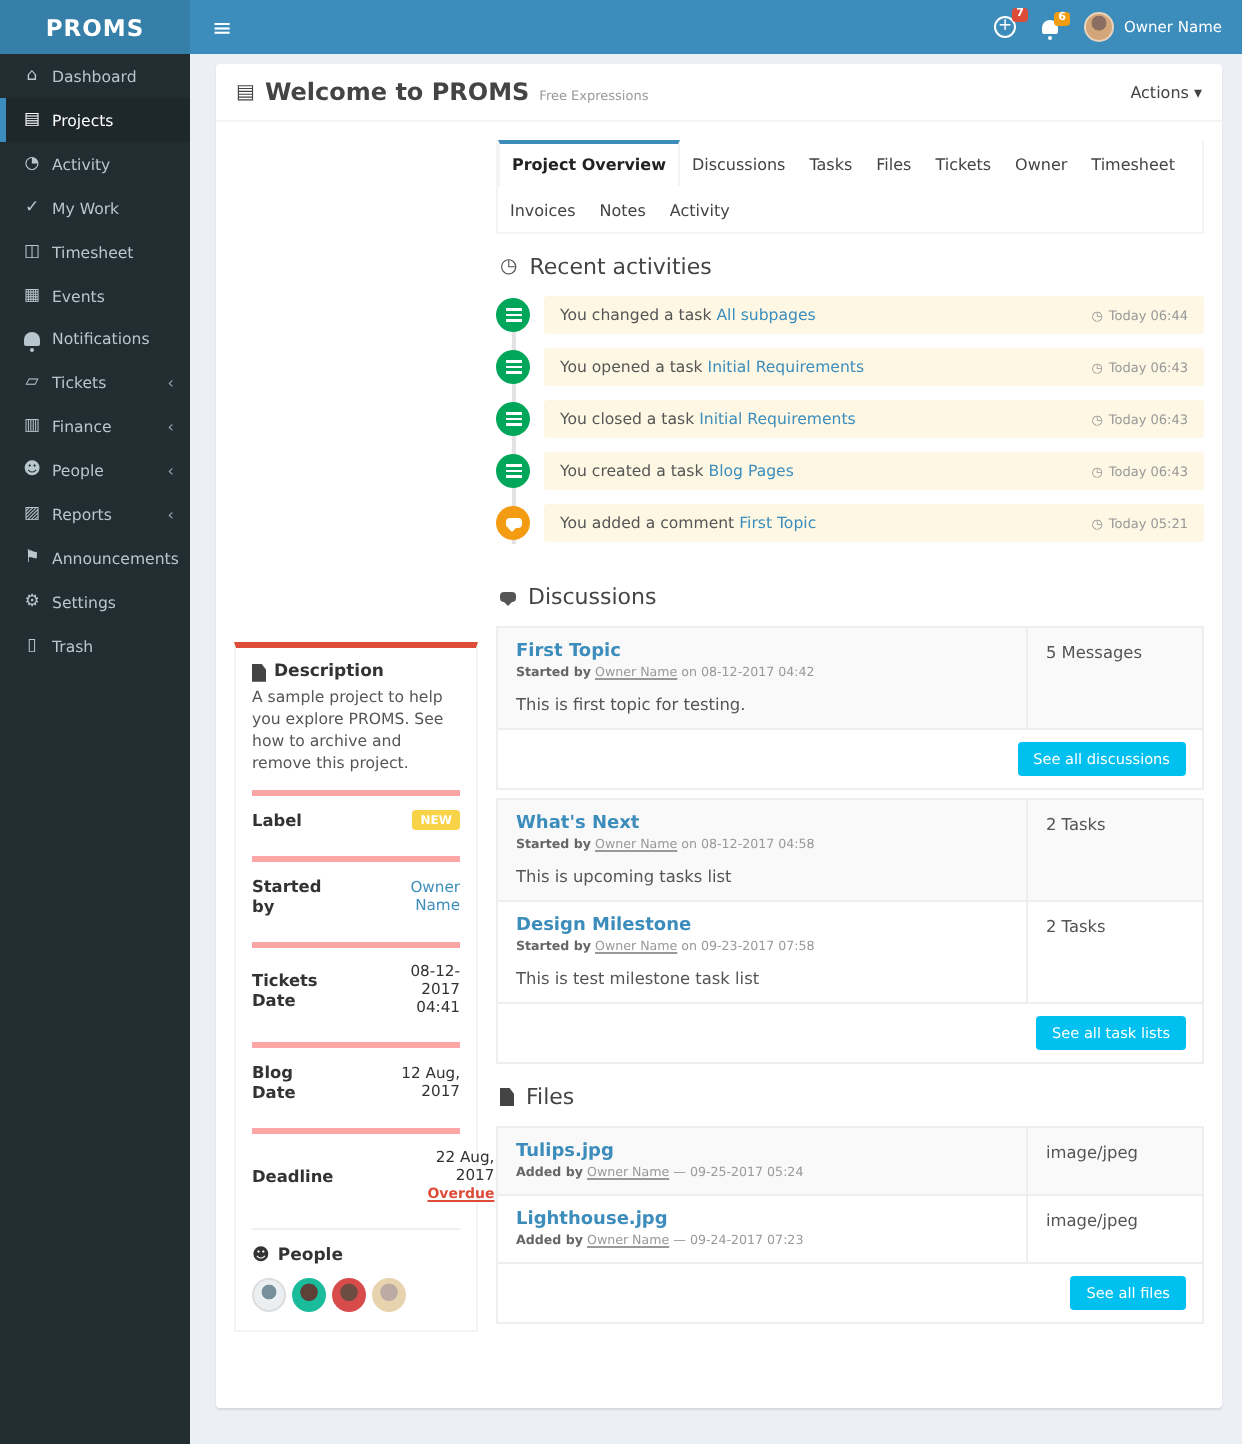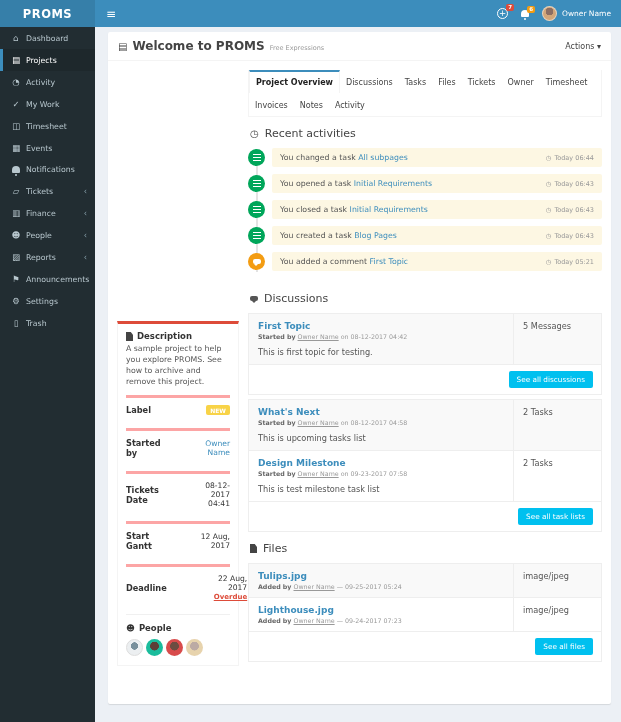--- a/index.html
+++ b/index.html
@@ -220,21 +220,21 @@
         </div>
         <div class="dp-row">
           <span class="dp-label">Started by</span>
           <span class="dp-val link">Owner Name</span>
         </div>
         <div class="dp-row">
           <span class="dp-label">Tickets Date</span>
           <span class="dp-val">08-12-2017 04:41</span>
         </div>
         <div class="dp-row">
-          <span class="dp-label">Start Gantt</span>
+          <span class="dp-label">Blog Date</span>
           <span class="dp-val">12 Aug, 2017</span>
         </div>
         <div class="dp-row">
           <span class="dp-label">Deadline</span>
           <span class="dp-val">
             <span>22 Aug, 2017</span>
             <span class="overdue">Overdue</span>
           </span>
         </div>
         <div class="people-block">

